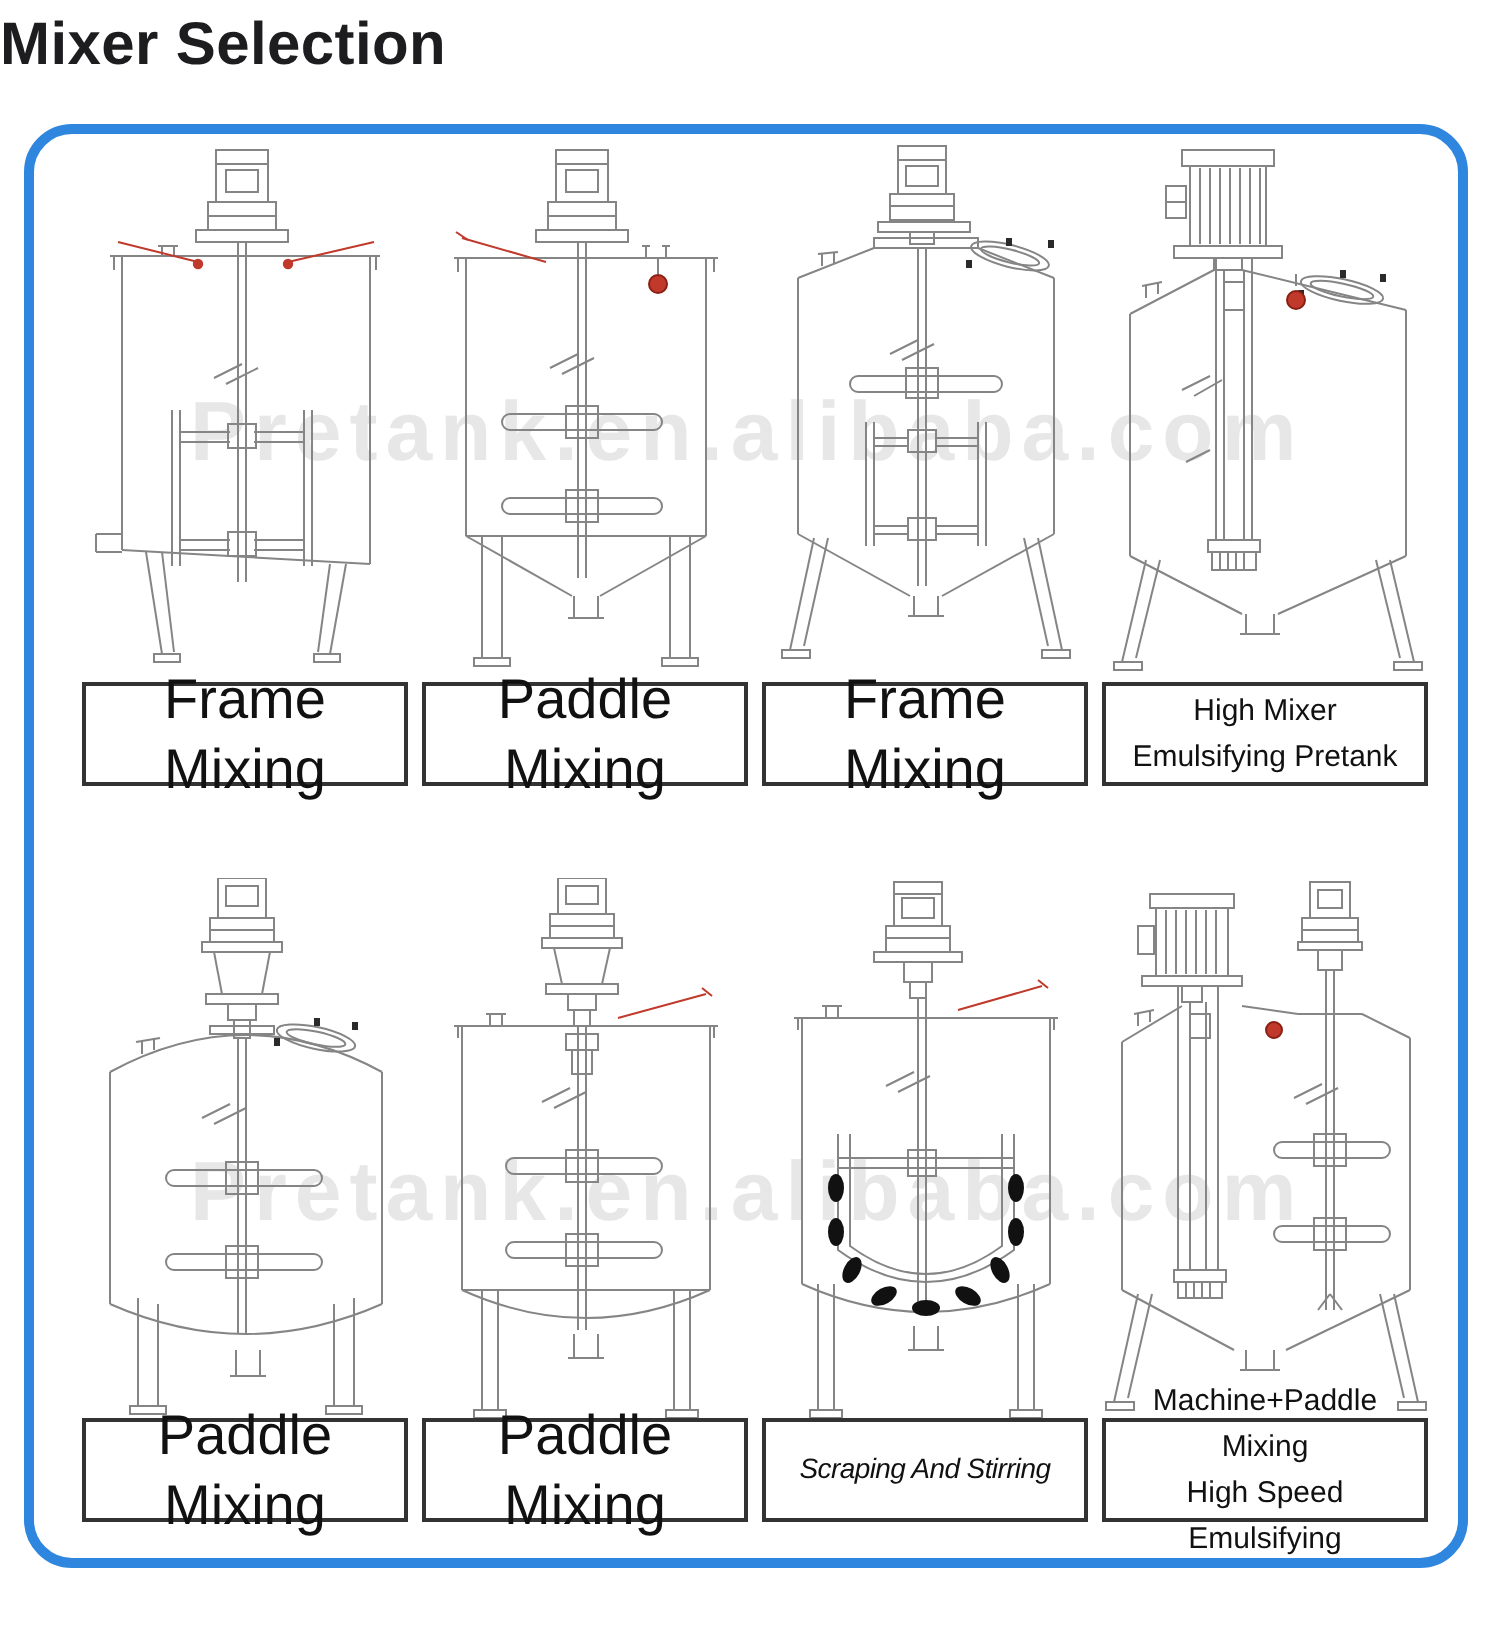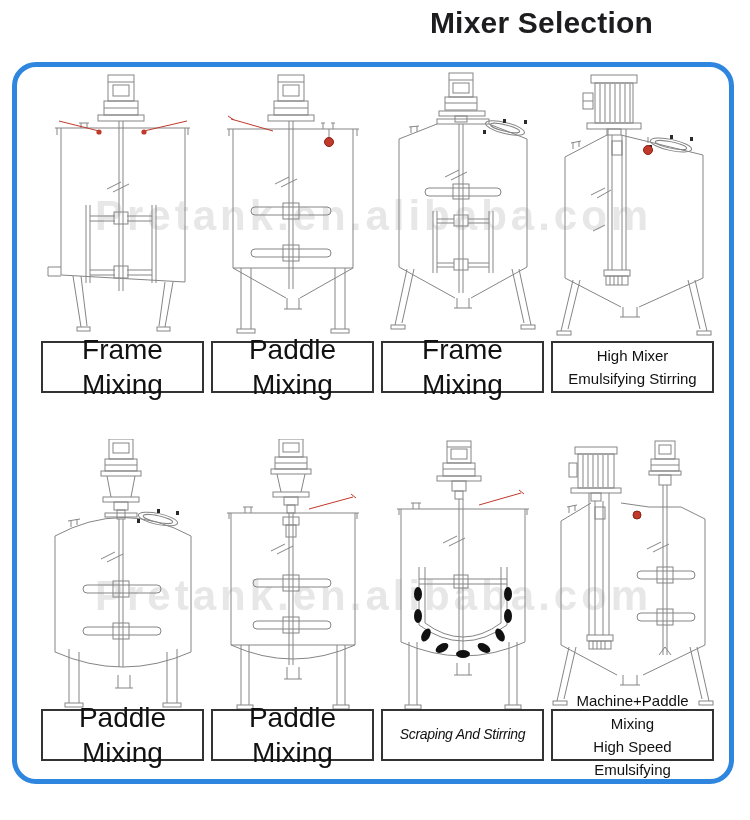--- a/index.html
+++ b/index.html
@@ -2,21 +2,21 @@
 <html><head>
 <meta charset="utf-8">
 <style>
   html,body{margin:0;padding:0;}
   body{
     width:750px;height:820px;position:relative;background:#ffffff;
     font-family:"Liberation Sans", sans-serif;overflow:hidden;
   }
   .title{
     position:absolute;top:6px;left:0;width:653px;margin:0;
-    text-align:right;font-size:30px;font-weight:700;color:#1d1d1f;
+    text-align:left;font-size:30px;font-weight:700;color:#1d1d1f;
     letter-spacing:0.2px;
   }
   .board{
     position:absolute;left:12px;top:62px;width:722px;height:722px;
     border:5px solid #2e86de;border-radius:24px;box-sizing:border-box;
     background:#ffffff;
   }
   .watermark{
     position:absolute;white-space:nowrap;font-weight:700;
     font-size:42px;letter-spacing:4px;color:#e7e7e7;z-index:0;
@@ -277,21 +277,21 @@
         </g>
         <g fill="#2a2a2a">
           <rect x="98" y="74" width="3" height="4"></rect>
             <rect x="139" y="66" width="3" height="4"></rect>
             <rect x="119" y="64" width="3" height="4"></rect>
         </g>
         <circle cx="97" cy="79" r="4.5" fill="#c0392b" stroke="#8a2015"></circle>
       </svg>
       <div class="labelbox">
         <span>High Mixer</span>
-        <span>Emulsifying Stirring</span>
+        <span>Emulsifying Pretank</span>
       </div>
     </div>
   </div>
 
   <div class="row row2">
 
     <div class="cell">
       <svg class="drawing" viewBox="0 0 163 270">
         <g stroke="#858585" fill="none" stroke-width="1">
           <rect x="68" y="0" width="24" height="20"></rect>

